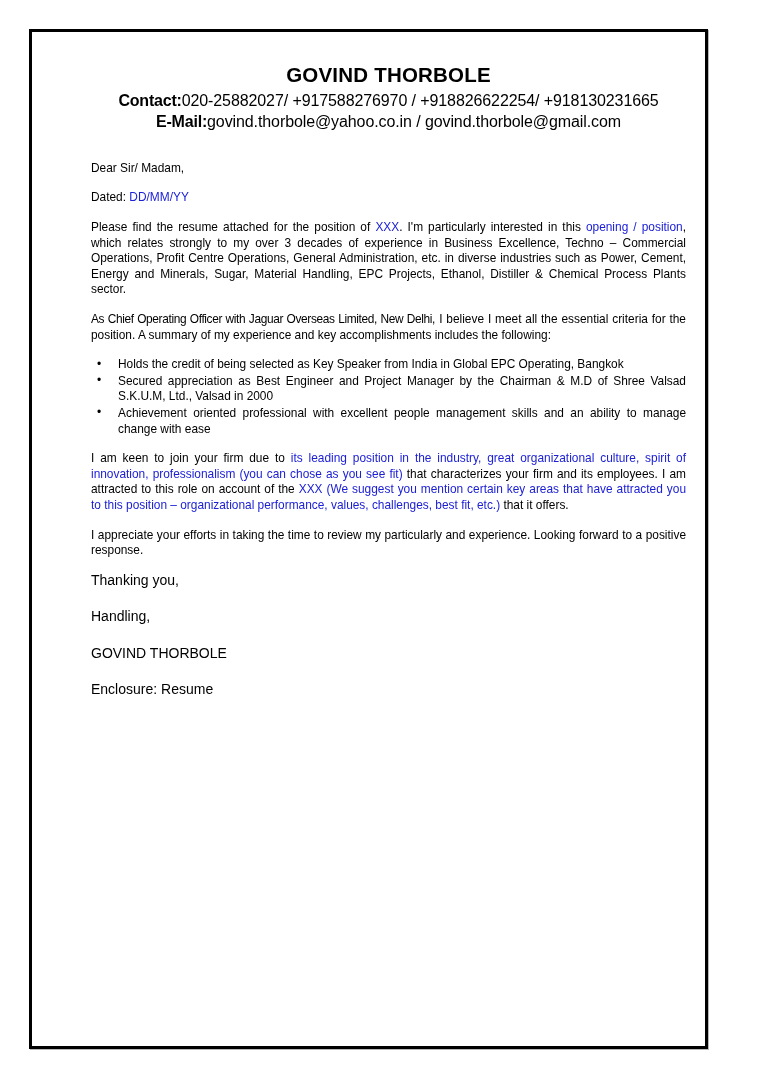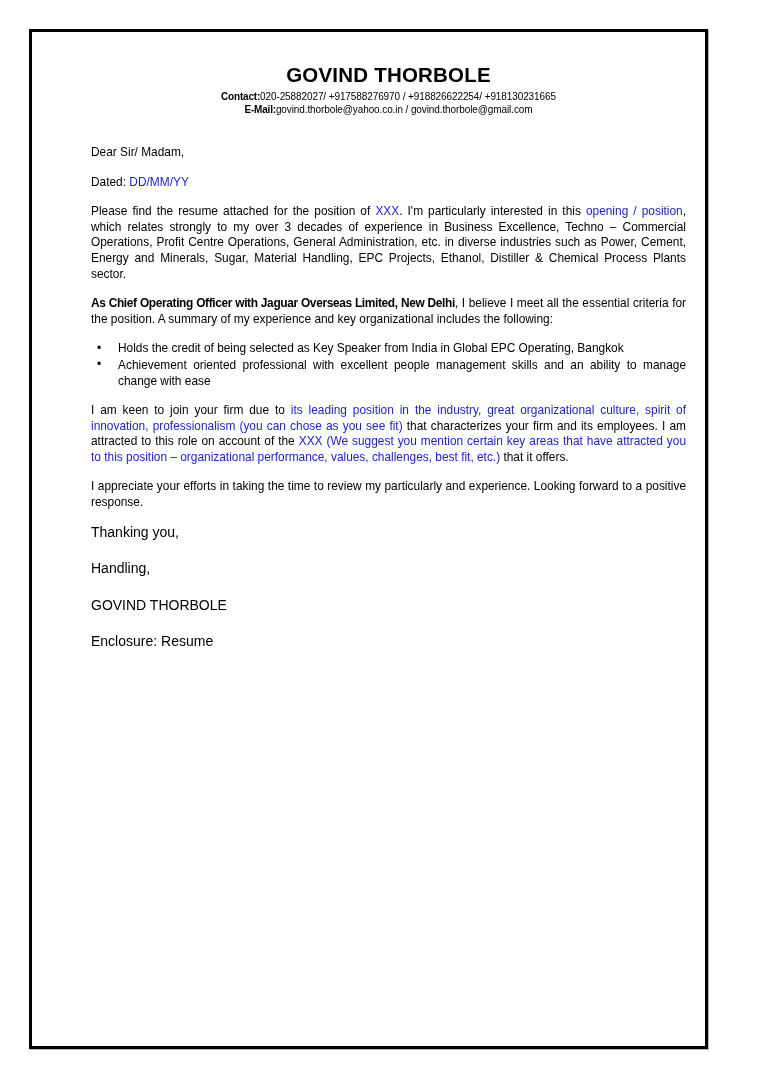--- a/index.html
+++ b/index.html
@@ -51,21 +51,21 @@
   .name {
     font-family: "Liberation Sans", sans-serif;
     font-weight: bold;
     font-size: 20.5px;
     letter-spacing: 0.2px;
     color: #000000;
     line-height: 1.2;
     margin: 0 0 2px 0;
   }
   .contact-line {
-    font-size: 10px;
+    font-size: 16px;
     color: #000000;
     line-height: 1.32;
     white-space: nowrap;
     margin: 0;
   }
   .contact-line .lbl {
     font-weight: bold;
     font-stretch: condensed;
     letter-spacing: -0.2px;
   }
@@ -82,21 +82,21 @@
     font-size: 11.9px;
     line-height: 15.6px;
     color: #000000;
     margin: 0 0 14px 0;
     text-align: justify;
   }
   p.para.nojust { text-align: left; }
 
   .blue { color: #1d21d6; }
   .bold-narrow {
-    font-weight: bold;
+    font-weight: normal;
     font-stretch: condensed;
     letter-spacing: -0.35px;
   }
 
   .gap-lg { margin-bottom: 22px; }
   .gap-xl { margin-bottom: 26px; }
 
   
   ul.bullets {
     list-style: none;
@@ -146,24 +146,25 @@
       </div>
 
       <div class="body-block">
 
         <p class="para nojust gap-lg">Dear Sir/ Madam,</p>
 
         <p class="para nojust gap-xl"><span>Dated:</span><span>&nbsp;</span><span class="blue">DD/MM/YY</span></p>
 
         <p class="para"><span>Please find the resume attached for the position of </span><span class="blue">XXX</span><span>. I'm particularly interested in this </span><span class="blue">opening / position</span><span>, which relates strongly to my over 3 decades of experience in Business Excellence, Techno – Commercial Operations, Profit Centre Operations, General Administration, etc. in diverse industries such as Power, Cement, Energy and Minerals, Sugar, Material Handling, EPC Projects, Ethanol, Distiller &amp; Chemical Process Plants sector.</span></p>
 
-        <p class="para"><span class="bold-narrow">As Chief Operating Officer with Jaguar Overseas Limited, New Delhi</span><span>, I believe I meet all the essential criteria for the position. A summary of my experience and key organizational includes the following:</span></p>
+        <p class="para"><span class="bold-narrow">As Chief Operating Officer with Jaguar Overseas Limited, New Delhi</span><span>, I believe I meet all the essential criteria for the position. A summary of my experience and key accomplishments includes the following:</span></p>
 
         <ul class="bullets">
           <li class="noj">Holds the credit of being selected as Key Speaker from India in Global EPC Operating, Bangkok</li>
+          <li>Secured appreciation as Best Engineer and Project Manager by the Chairman &amp; M.D of Shree Valsad S.K.U.M, Ltd., Valsad in 2000</li>
           <li>Achievement oriented professional with excellent people management skills and an ability to manage change with ease</li>
         </ul>
 
 
         <p class="para"><span>I am keen to join your firm due to </span><span class="blue">its leading position in the industry, great organizational culture, spirit of innovation, professionalism (you can chose as you see fit)</span><span> that characterizes your firm and its employees. I am attracted to this role on account of the </span><span class="blue">XXX (We suggest you mention certain key areas that have attracted you to this position – organizational performance, values, challenges, best fit, etc.)</span><span> that it offers.</span></p>
 
         <p class="para gap-lg">I appreciate your efforts in taking the time to review my particularly and experience. Looking forward to a positive response.</p>
 
         <div class="signoff">
           <p>Thanking you,</p>

